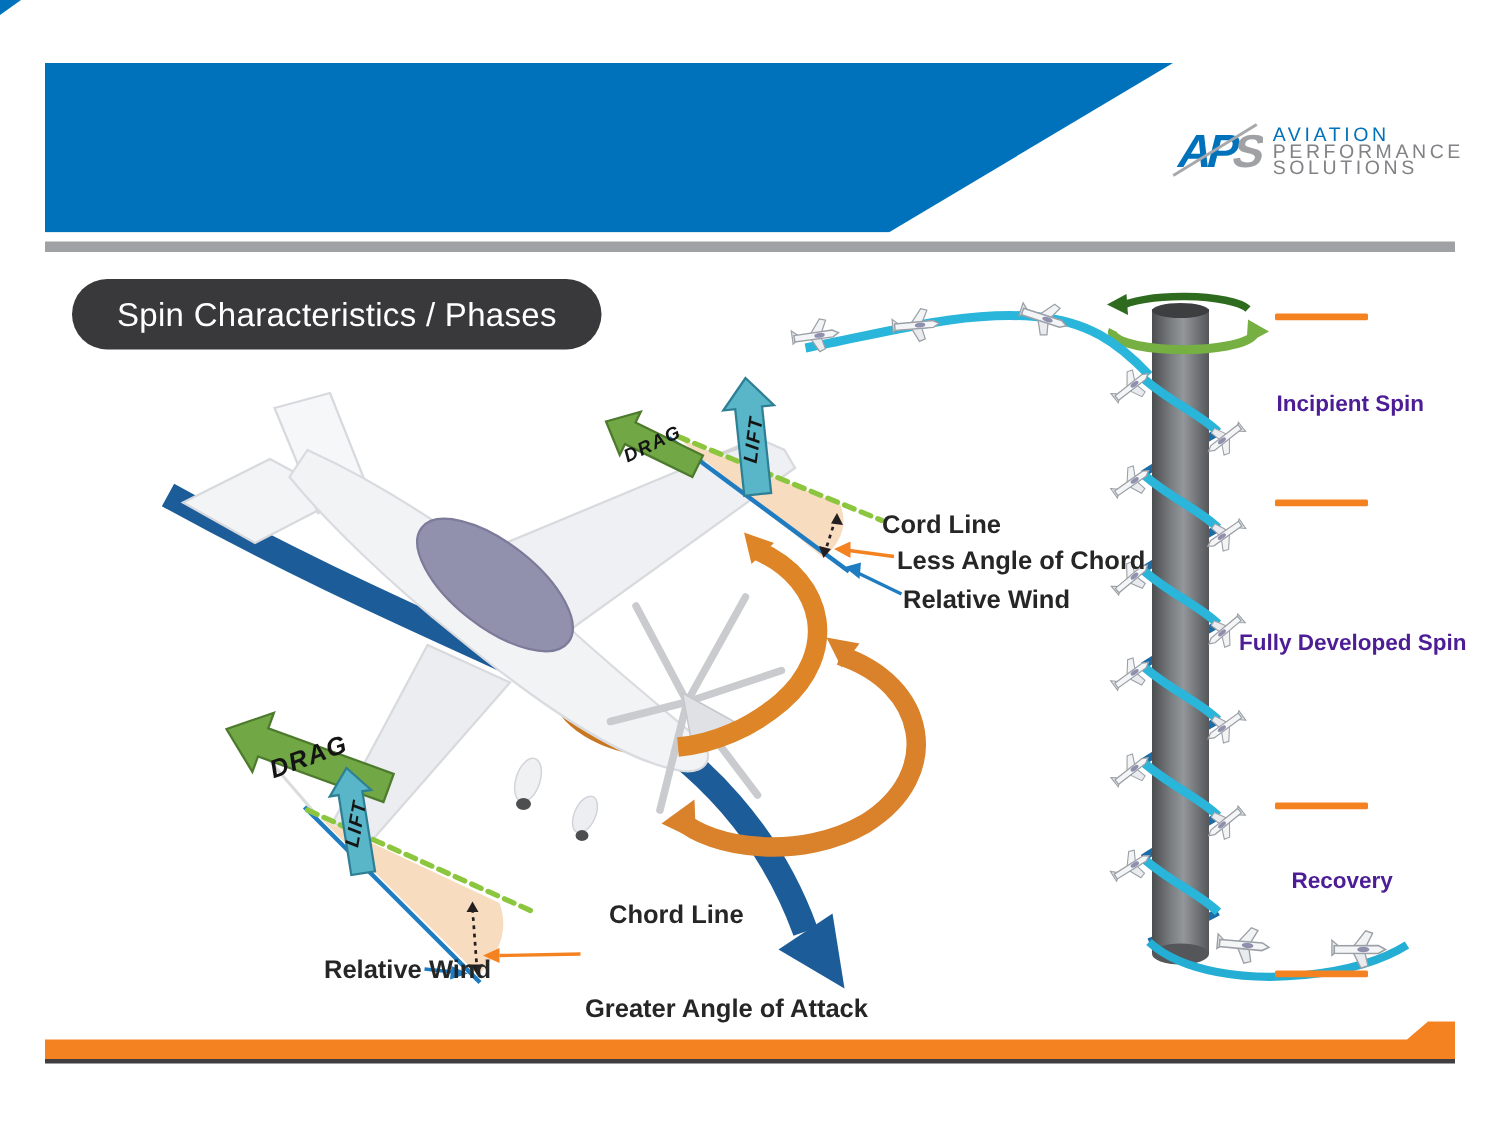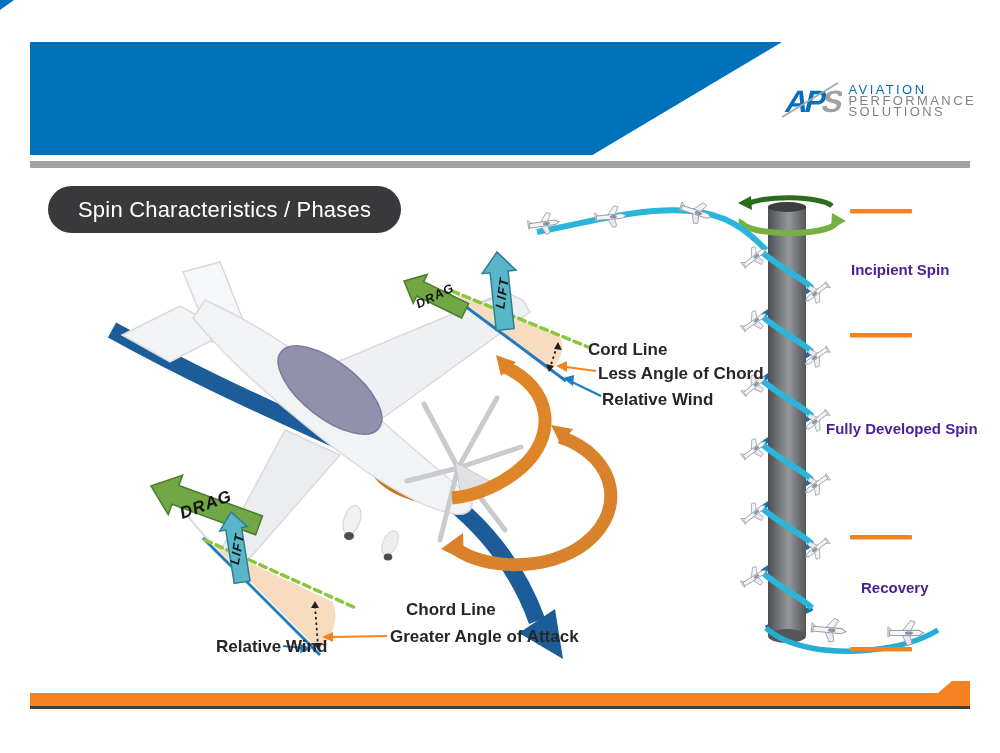--- a/index.html
+++ b/index.html
@@ -234,21 +234,21 @@
   <div class="abs force" style="left:435px;top:296px;font-size:12.5px;transform:translate(-50%,-50%) rotate(-26deg);">DRAG</div>
   <div class="abs force" style="left:502px;top:293px;font-size:13px;transform:translate(-50%,-50%) rotate(-82deg);">LIFT</div>
   <div class="abs force" style="left:206px;top:505px;font-size:17px;transform:translate(-50%,-50%) rotate(-20deg);">DRAG</div>
   <div class="abs force" style="left:237px;top:549px;font-size:13px;transform:translate(-50%,-50%) rotate(-80deg);">LIFT</div>
 
   <div class="abs lbl" style="left:588px;top:340px;">Cord Line</div>
   <div class="abs lbl" style="left:598px;top:364px;">Less Angle of Chord</div>
   <div class="abs lbl" style="left:602px;top:390px;">Relative Wind</div>
 
   <div class="abs lbl" style="left:390px;top:600px;margin-left:16px;">Chord Line</div>
-  <div class="abs lbl" style="left:390px;top:627px;">Greater Angle of Attack</div>
+  <div class="abs lbl" style="left:390px;top:663px;">Greater Angle of Attack</div>
   <div class="abs lbl" style="left:216px;top:637px;">Relative Wind</div>
 
   <div class="abs phase-lbl" style="left:851px;top:261px;">Incipient Spin</div>
   <div class="abs phase-lbl" style="left:826px;top:420px;text-align:right;">Fully Developed Spin</div>
   <div class="abs phase-lbl" style="left:861px;top:579px;">Recovery</div>
 
   <div class="abs footer">
     <svg width="940" height="31" viewBox="0 0 940 31">
       <path d="M0,14 H908 L922,2 H940 V27 H0 Z" fill="#f58220"></path>
       <rect x="0" y="27" width="940" height="3" fill="#3f3f41"></rect>

